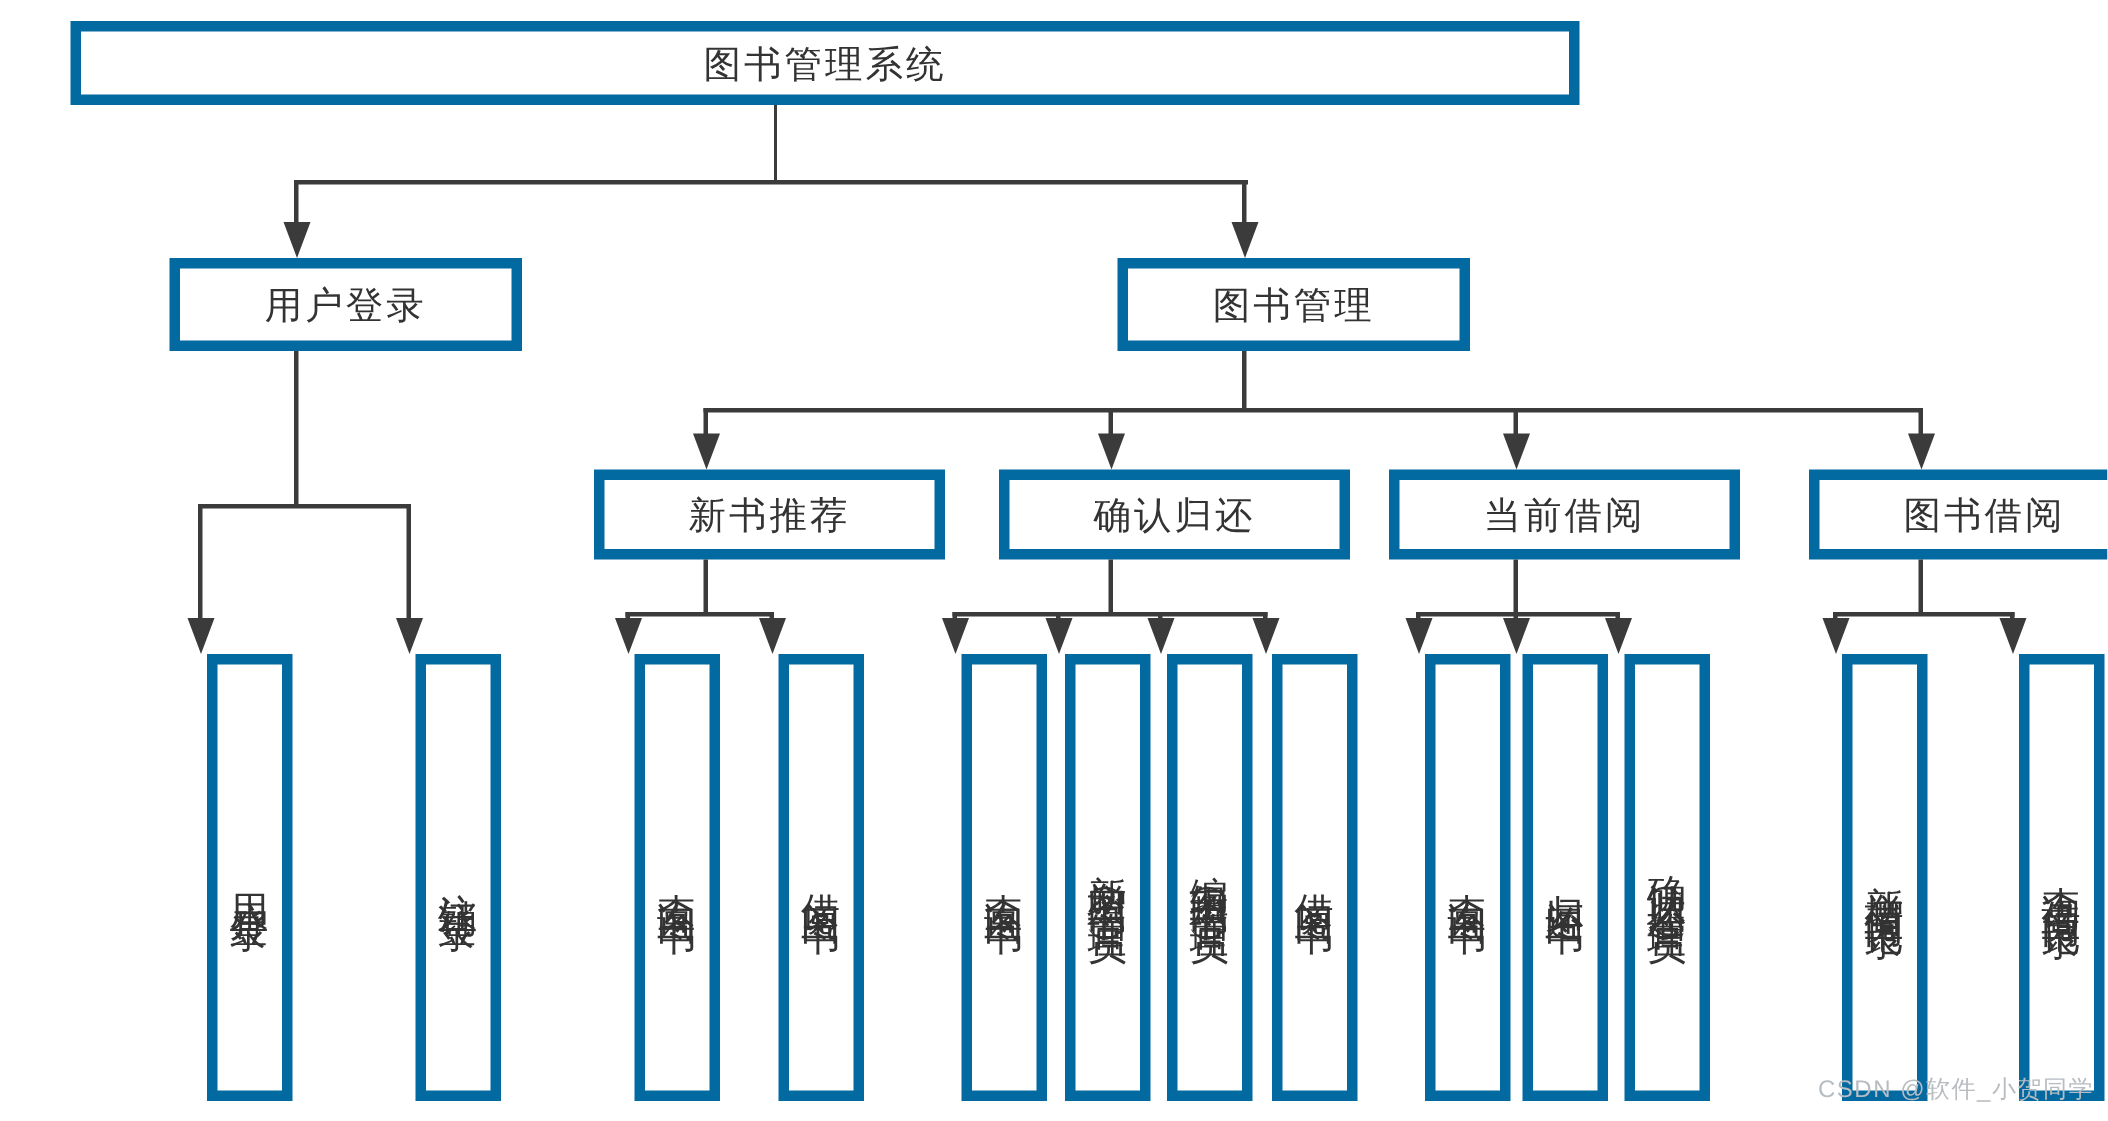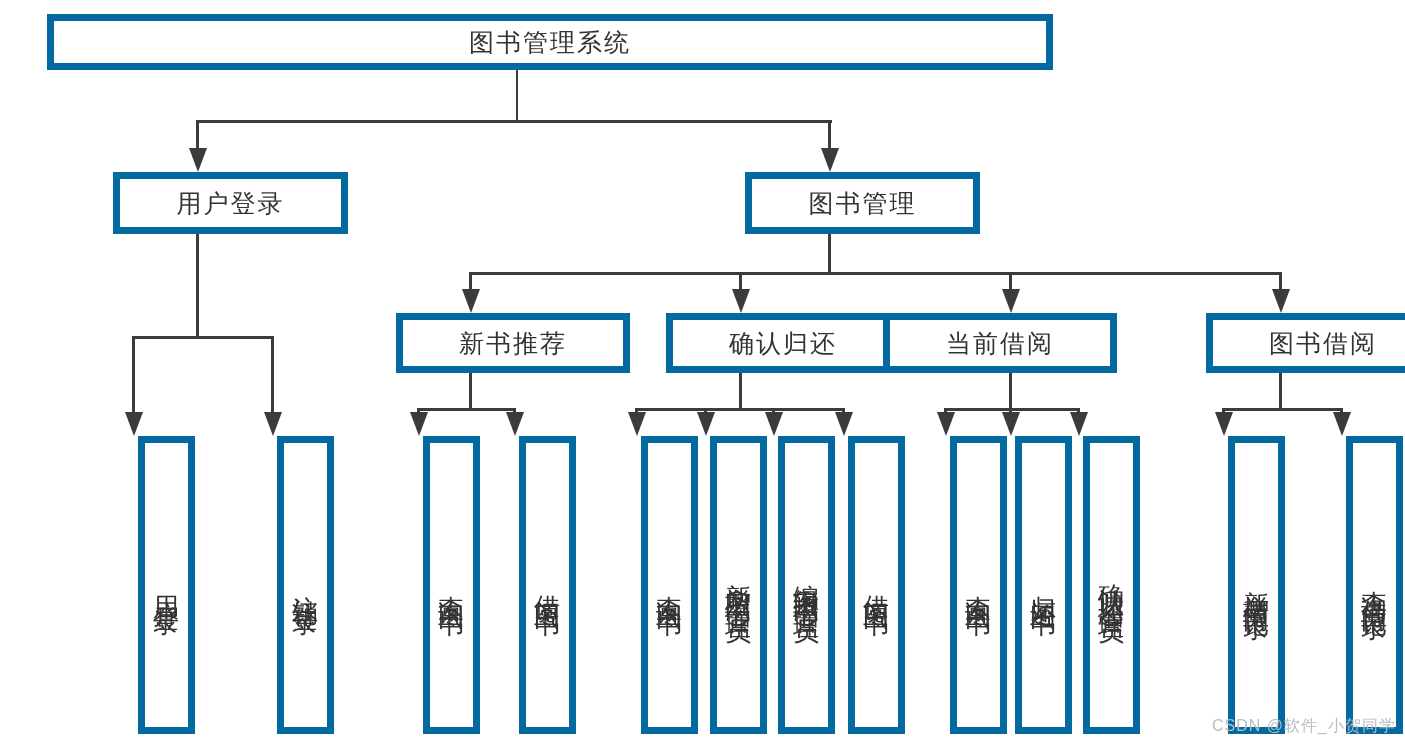--- a/index.html
+++ b/index.html
@@ -49,21 +49,21 @@
   }
 
   
   .n-root        { left: 14px;  top: 14px;  width: 1006px; height: 56px; }
   .n-user-login  { left: 80px;  top: 172px; width: 235px;  height: 62px; }
   .n-book-mgmt   { left: 712px; top: 172px; width: 235px;  height: 62px; }
 
   .lvl3 { top: 313px; height: 60px; width: 234px; }
   .n-new-book    { left: 363px; }
   .n-book-borrow { left: 633px; }
-  .n-cur-borrow  { left: 850px; }
+  .n-cur-borrow  { left: 893px; }
   .n-borrow-rec  { left: 1173px; }
 
   .leaf { top: 436px; height: 298px; width: 57px; }
   .l-g1a { left: 105px; }  .l-g1b { left: 244px; }
   .l-g2a { left: 390px; }  .l-g2b { left: 486px; }
   .l-g3a { left: 608px; }  .l-g3b { left: 677px; }  .l-g3c { left: 745px; }  .l-g3d { left: 815px; }
   .l-g4a { left: 917px; }  .l-g4b { left: 982px; }  .l-g4c { left: 1050px; }
   .l-g5a { left: 1195px; } .l-g5b { left: 1313px; }
 </style>
 </head>

